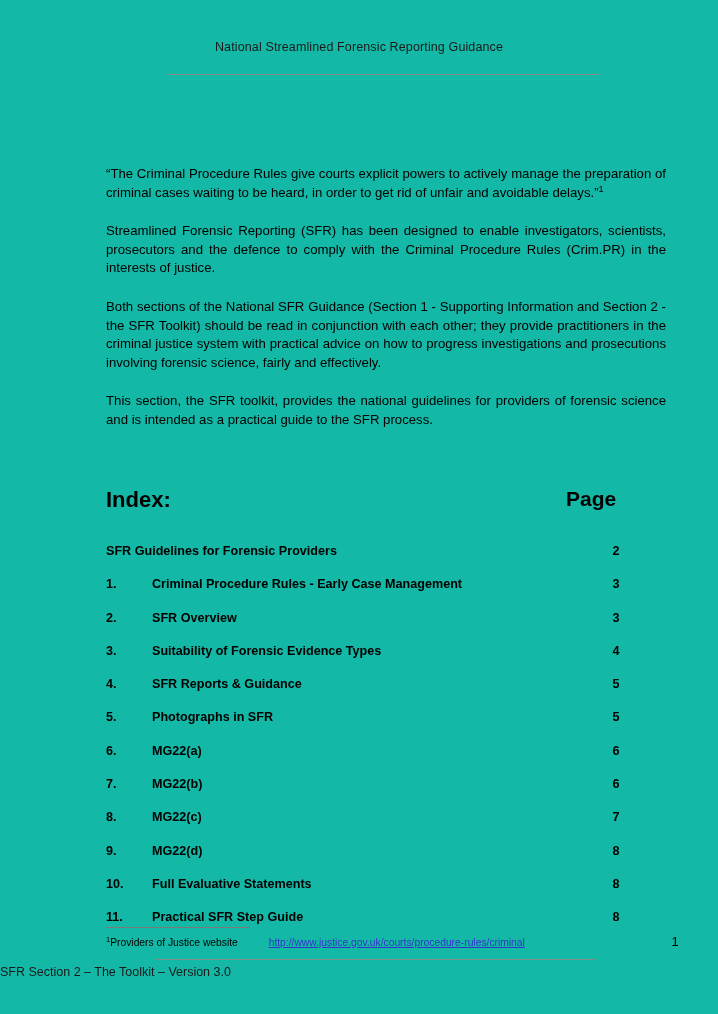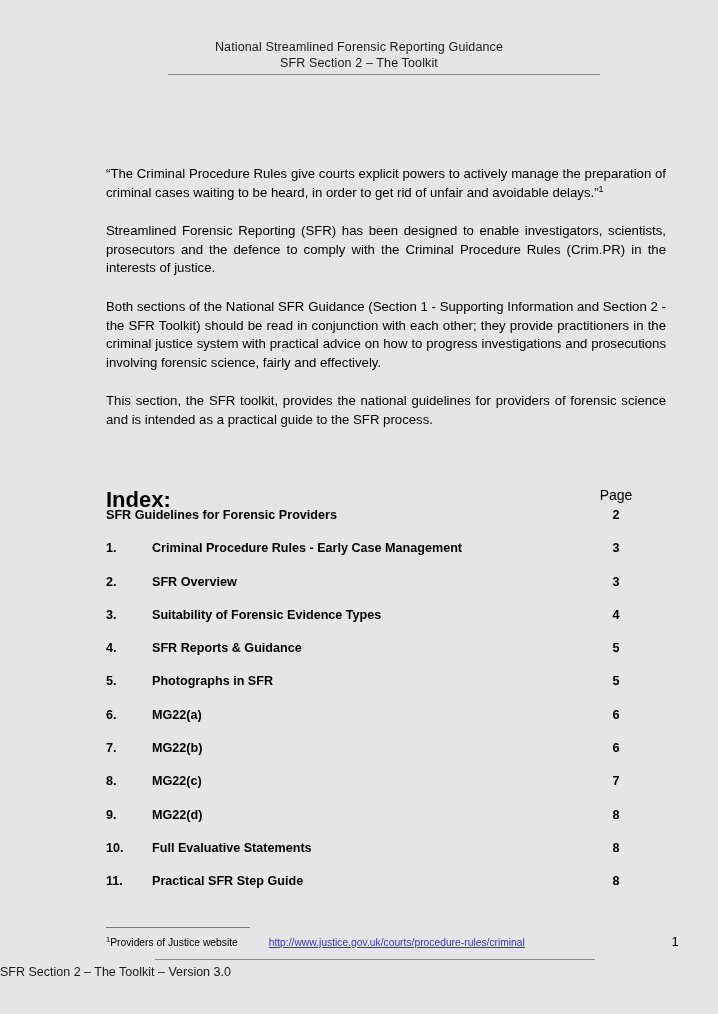--- a/index.html
+++ b/index.html
@@ -10,21 +10,21 @@
   }
   body {
     font-family: "Liberation Sans", sans-serif;
     color: #000000;
   }
   .page {
     position: relative;
     width: 718px;
     height: 1014px;
     margin: 0 auto;
-    background: #e5e5e5;
+    background: #14b8a6;
     overflow: hidden;
     box-sizing: border-box;
   }
 
   
   .doc-header {
     position: absolute;
     left: 0;
     top: 40px;
     width: 718px;
@@ -100,29 +100,28 @@
     left: 0;
     top: 0;
     font-size: 22px;
     font-weight: bold;
   }
   .index-page-label {
     position: absolute;
     left: 460px;
     top: 0;
     width: 100px;
-    text-align: center;
-    font-size: 14px;
-    font-weight: normal;
+    font-size: 21px;
+    font-weight: bold;
   }
 
   .index-list {
     position: absolute;
     left: 106px;
-    top: 508px;
+    top: 544px;
     width: 560px;
   }
   .index-row {
     position: relative;
     height: 33.3px;
     font-size: 12.6px;
     font-weight: bold;
   }
   .index-row .num {
     position: absolute;
@@ -200,21 +199,20 @@
     color: #1a1a1a;
   }
 </style>
 </head>
 <body>
 
 <div class="page">
 
   <div class="doc-header">
     <div class="hline">National Streamlined Forensic Reporting Guidance</div>
-    <div class="hline">SFR Section 2 – The Toolkit</div>
   </div>
   <div class="header-rule"></div>
 
 
   <div class="body-area">
 
     <p class="para"><span>“The Criminal Procedure Rules give courts explicit powers to actively manage the preparation of criminal cases waiting to be heard, in order to get rid of unfair and avoidable delays.”</span><sup class="fn">1</sup></p>
 
     <p class="para">Streamlined Forensic Reporting (SFR) has been designed to enable investigators, scientists, prosecutors and the defence to comply with the Criminal Procedure Rules (Crim.PR) in the interests of justice.</p>
     <p class="para">Both sections of the National SFR Guidance (Section 1 - Supporting Information and Section 2 - the SFR Toolkit) should be read in conjunction with each other; they provide practitioners in the criminal justice system with practical advice on how to progress investigations and prosecutions involving forensic science, fairly and effectively.</p>

